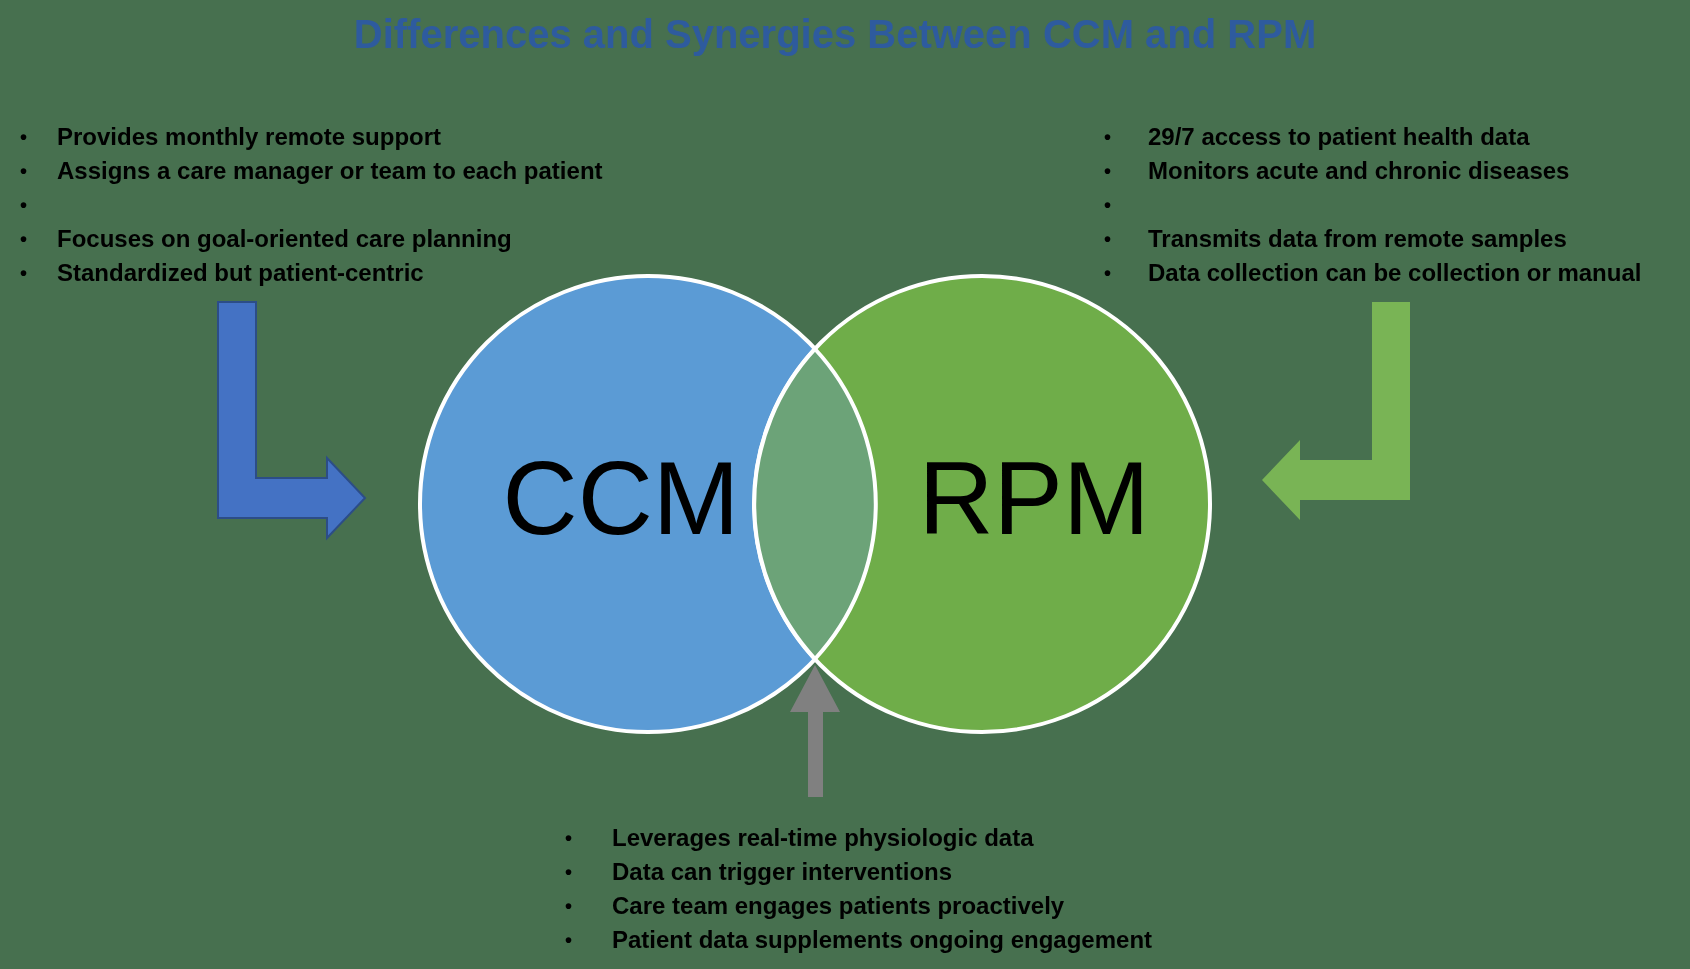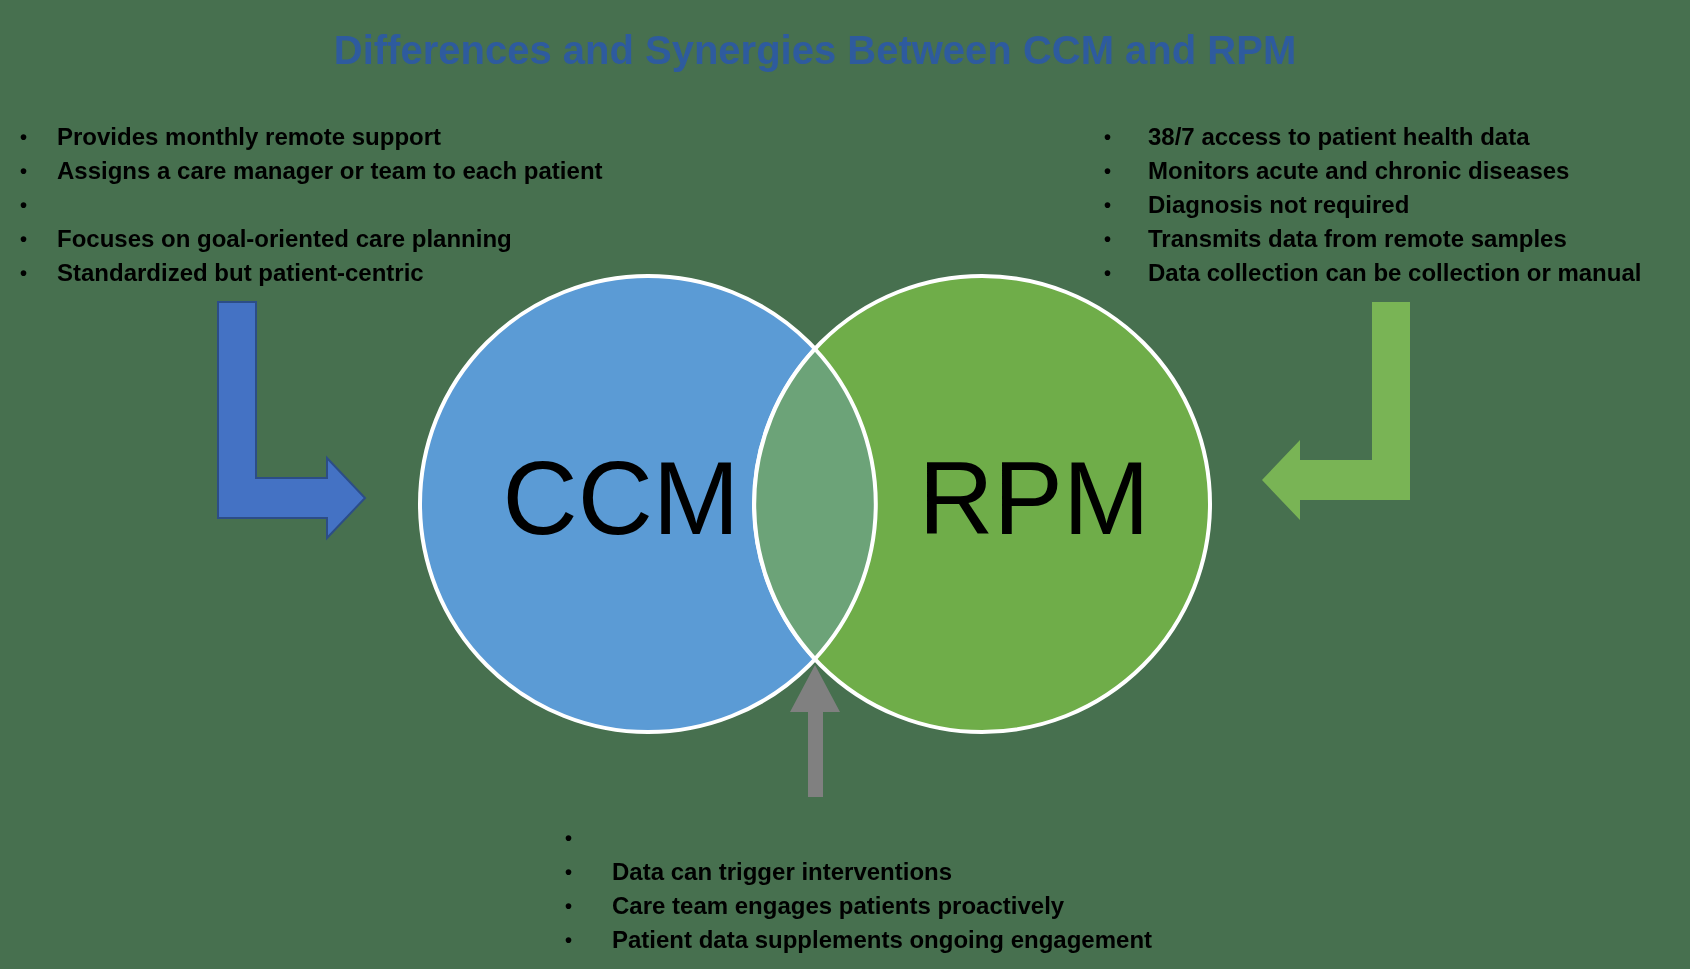--- a/index.html
+++ b/index.html
@@ -1,22 +1,23 @@
 <!DOCTYPE html>
 <html><head>
 <meta charset="utf-8">
 <style>
   html,body{margin:0;padding:0;}
   body{font-family:"Liberation Sans","DejaVu Sans",sans-serif;}
   #canvas{position:relative;width:1690px;height:969px;overflow:hidden;background:#47704F;}
 
   .page-title{
-    position:absolute;left:0;top:28px;width:1630px;
+    position:absolute;left:0;top:12px;width:1630px;
     text-align:center;font-size:40px;font-weight:700;letter-spacing:0px;
     color:#2E5B9E;
+    padding-left:20px;
   }
 
   .venn-svg{position:absolute;left:0;top:0;}
 
   .bullet-list{position:absolute;font-size:24px;font-weight:700;color:#000;}
   .bullet-list .li{display:flex;line-height:34px;}
   .bullet-list .bullet{flex:0 0 auto;text-align:left;font-size:20px;}
   #list-ccm{left:20px;top:120px;}
   #list-ccm .bullet{width:37px;}
   #list-rpm{left:1104px;top:120px;}
@@ -67,43 +68,43 @@
     </div>
     <div class="li">
       <span class="bullet">•</span>
       <span>Standardized but patient-centric</span>
     </div>
   </div>
 
   <div id="list-rpm" class="bullet-list">
     <div class="li">
       <span class="bullet">•</span>
-      <span>38/7 access to patient health data</span>
+      <span>29/7 access to patient health data</span>
     </div>
     <div class="li">
       <span class="bullet">•</span>
       <span>Monitors acute and chronic diseases</span>
     </div>
     <div class="li">
       <span class="bullet">•</span>
-      <span>Diagnosis not required</span>
     </div>
     <div class="li">
       <span class="bullet">•</span>
       <span>Transmits data from remote samples</span>
     </div>
     <div class="li">
       <span class="bullet">•</span>
       <span>Data collection can be collection or manual</span>
     </div>
   </div>
 
   <div id="list-shared" class="bullet-list">
     <div class="li">
       <span class="bullet">•</span>
+      <span>Leverages real-time physiologic data</span>
     </div>
     <div class="li">
       <span class="bullet">•</span>
       <span>Data can trigger interventions</span>
     </div>
     <div class="li">
       <span class="bullet">•</span>
       <span>Care team engages patients proactively</span>
     </div>
     <div class="li">

